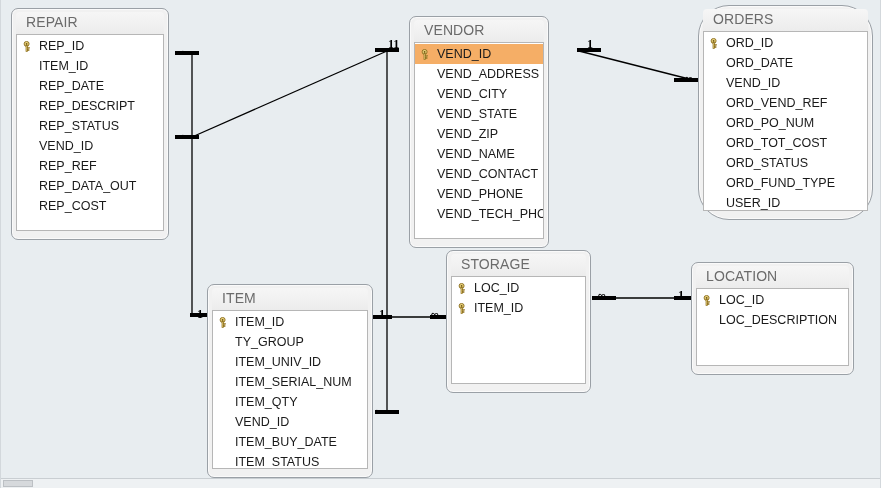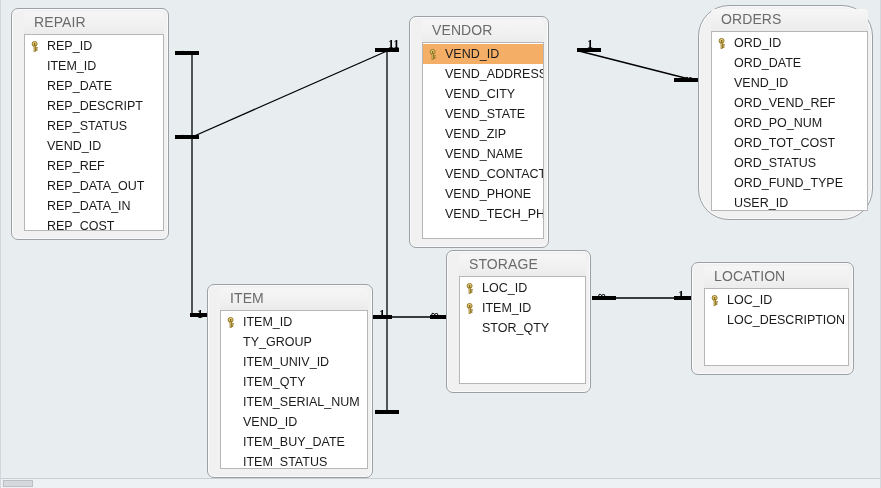--- a/index.html
+++ b/index.html
@@ -27,21 +27,21 @@
     pointer-events: none;
   }
   
   .table-box {
     position: absolute;
     background: #f1f1f1;
     border: 1px solid #9aa0a6;
     border-radius: 7px;
     box-sizing: border-box;
     box-shadow: 0 0 0 1px rgba(255,255,255,0.65) inset;
-    padding: 3px 4px 5px 12px;
+    padding: 3px 4px 5px 4px;
     z-index: 5;
   }
   .table-title {
     font-size: 14px;
     color: #6b6b6b;
     padding: 3px 0 4px 10px;
     letter-spacing: 0.1px;
     line-height: 15px;
     white-space: nowrap;
     background: linear-gradient(to bottom, #f6f6f6 0%, #ececec 100%);
@@ -192,21 +192,20 @@
                 <rect x="4.4" y="6.4" width="2.0" height="1.2" fill="#e9d17a" stroke="#8a6d1f" stroke-width="0.6"></rect>
                 <rect x="4.4" y="8.6" width="1.6" height="1.1" fill="#e9d17a" stroke="#8a6d1f" stroke-width="0.6"></rect>
               </svg></span><span class="field-name">REP_ID</span></div>
           <div class="field-row"><span class="field-name">ITEM_ID</span></div>
           <div class="field-row"><span class="field-name">REP_DATE</span></div>
           <div class="field-row"><span class="field-name">REP_DESCRIPT</span></div>
           <div class="field-row"><span class="field-name">REP_STATUS</span></div>
           <div class="field-row"><span class="field-name">VEND_ID</span></div>
           <div class="field-row"><span class="field-name">REP_REF</span></div>
           <div class="field-row"><span class="field-name">REP_DATA_OUT</span></div>
-          <div class="field-row"><span class="field-name">REP_DATA_IN</span></div>
           <div class="field-row"><span class="field-name">REP_COST</span></div>
         </div>
       </div>
       <div class="table-box" style="left: 408px; top: 16px; width: 140px; height: 232px;">
         <div class="table-title">VENDOR</div>
         <div class="field-list">
           <div class="field-row pk highlight"><span class="key-icon"><svg width="11" height="11" viewBox="0 0 11 11">
                 <circle cx="3.6" cy="2.9" r="2.5" fill="#e9d17a" stroke="#8a6d1f" stroke-width="0.9"></circle>
                 <circle cx="3.6" cy="2.9" r="0.85" fill="#6b5412"></circle>
                 <rect x="3.0" y="4.6" width="1.5" height="6.0" fill="#e9d17a" stroke="#8a6d1f" stroke-width="0.7"></rect>
@@ -248,22 +247,22 @@
         <div class="field-list">
           <div class="field-row pk"><span class="key-icon"><svg width="11" height="11" viewBox="0 0 11 11">
                 <circle cx="3.6" cy="2.9" r="2.5" fill="#e9d17a" stroke="#8a6d1f" stroke-width="0.9"></circle>
                 <circle cx="3.6" cy="2.9" r="0.85" fill="#6b5412"></circle>
                 <rect x="3.0" y="4.6" width="1.5" height="6.0" fill="#e9d17a" stroke="#8a6d1f" stroke-width="0.7"></rect>
                 <rect x="4.4" y="6.4" width="2.0" height="1.2" fill="#e9d17a" stroke="#8a6d1f" stroke-width="0.6"></rect>
                 <rect x="4.4" y="8.6" width="1.6" height="1.1" fill="#e9d17a" stroke="#8a6d1f" stroke-width="0.6"></rect>
               </svg></span><span class="field-name">ITEM_ID</span></div>
           <div class="field-row"><span class="field-name">TY_GROUP</span></div>
           <div class="field-row"><span class="field-name">ITEM_UNIV_ID</span></div>
+          <div class="field-row"><span class="field-name">ITEM_SERIAL_NUM</span></div>
           <div class="field-row"><span class="field-name">ITEM_QTY</span></div>
-          <div class="field-row"><span class="field-name">ITEM_SERIAL_NUM</span></div>
           <div class="field-row"><span class="field-name">VEND_ID</span></div>
           <div class="field-row"><span class="field-name">ITEM_BUY_DATE</span></div>
           <div class="field-row"><span class="field-name">ITEM_STATUS</span></div>
         </div>
       </div>
       <div class="table-box" style="left: 445px; top: 250px; width: 145px; height: 143px;">
         <div class="table-title">STORAGE</div>
         <div class="field-list">
           <div class="field-row pk"><span class="key-icon"><svg width="11" height="11" viewBox="0 0 11 11">
                 <circle cx="3.6" cy="2.9" r="2.5" fill="#e9d17a" stroke="#8a6d1f" stroke-width="0.9"></circle>
@@ -272,21 +271,20 @@
                 <rect x="4.4" y="6.4" width="2.0" height="1.2" fill="#e9d17a" stroke="#8a6d1f" stroke-width="0.6"></rect>
                 <rect x="4.4" y="8.6" width="1.6" height="1.1" fill="#e9d17a" stroke="#8a6d1f" stroke-width="0.6"></rect>
               </svg></span><span class="field-name">LOC_ID</span></div>
           <div class="field-row pk"><span class="key-icon"><svg width="11" height="11" viewBox="0 0 11 11">
                 <circle cx="3.6" cy="2.9" r="2.5" fill="#e9d17a" stroke="#8a6d1f" stroke-width="0.9"></circle>
                 <circle cx="3.6" cy="2.9" r="0.85" fill="#6b5412"></circle>
                 <rect x="3.0" y="4.6" width="1.5" height="6.0" fill="#e9d17a" stroke="#8a6d1f" stroke-width="0.7"></rect>
                 <rect x="4.4" y="6.4" width="2.0" height="1.2" fill="#e9d17a" stroke="#8a6d1f" stroke-width="0.6"></rect>
                 <rect x="4.4" y="8.6" width="1.6" height="1.1" fill="#e9d17a" stroke="#8a6d1f" stroke-width="0.6"></rect>
               </svg></span><span class="field-name">ITEM_ID</span></div>
-          <div class="field-row"><span class="field-name">STOR_QTY</span></div>
         </div>
       </div>
       <div class="table-box" style="left: 690px; top: 262px; width: 163px; height: 113px;">
         <div class="table-title">LOCATION</div>
         <div class="field-list">
           <div class="field-row pk"><span class="key-icon"><svg width="11" height="11" viewBox="0 0 11 11">
                 <circle cx="3.6" cy="2.9" r="2.5" fill="#e9d17a" stroke="#8a6d1f" stroke-width="0.9"></circle>
                 <circle cx="3.6" cy="2.9" r="0.85" fill="#6b5412"></circle>
                 <rect x="3.0" y="4.6" width="1.5" height="6.0" fill="#e9d17a" stroke="#8a6d1f" stroke-width="0.7"></rect>
                 <rect x="4.4" y="6.4" width="2.0" height="1.2" fill="#e9d17a" stroke="#8a6d1f" stroke-width="0.6"></rect>

